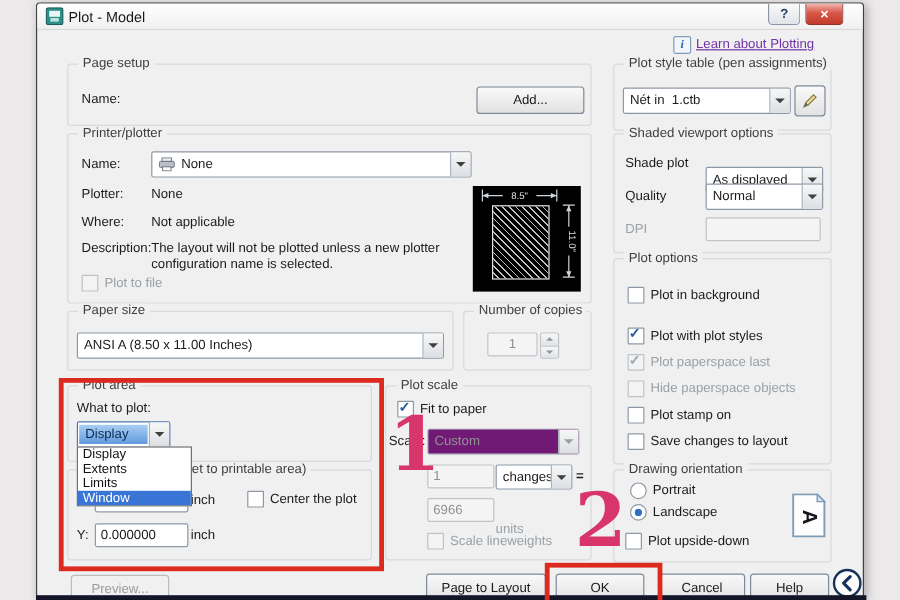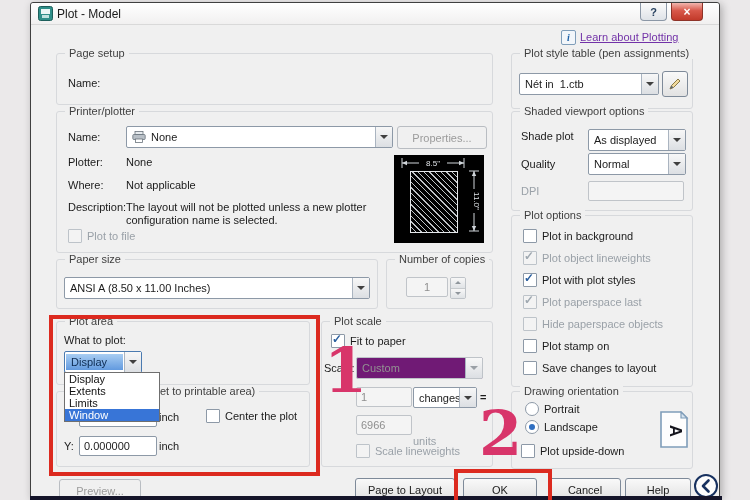--- a/index.html
+++ b/index.html
@@ -92,20 +92,21 @@
   <div class="abs win-btn" style="left:609px;width:25px;color:#27415f;font-size:11px">?</div>
   <div class="abs win-btn win-close" style="left:640px;width:30px">×</div>
 
   <div class="abs info-ic" style="left:530px;top:27px">i</div>
   <div class="abs link" style="left:549px;top:28px">Learn about Plotting</div>
 
   <div class="abs group" style="left:25px;top:50px;width:435px;height:50px">
     <span class="glabel">Page setup</span>
   </div>
   <div class="abs lbl" style="left:37px;top:74px">Name:</div>
+  <div class="abs btn" style="left:366px;top:69px;width:88px">Add...</div>
 
   <div class="abs group" style="left:480px;top:50px;width:180px;height:54px">
     <span class="glabel">Plot style table (pen assignments)</span>
   </div>
   <div class="abs combo" style="left:488px;top:70px;width:138px">
     <span class="ctext">Nét in  1.ctb</span>
     <span class="cbtn">
         <span class="darr"></span>
       </span>
   </div>
@@ -124,21 +125,20 @@
     <svg style="margin-left:5px;flex:none" width="14" height="12">
       <rect x="3" y="0.5" width="8" height="3" fill="#e8ecef" stroke="#6a737c" stroke-width="0.8"></rect>
       <rect x="0.8" y="3.5" width="12.4" height="5" rx="1" fill="#b9c0c7" stroke="#6a737c" stroke-width="0.8"></rect>
       <rect x="3.5" y="8" width="7" height="3.4" fill="#fff" stroke="#6a737c" stroke-width="0.8"></rect>
     </svg>
     <span class="ctext">None</span>
     <span class="cbtn">
         <span class="darr"></span>
       </span>
   </div>
-  <div class="abs btn disabled" style="left:366px;top:123px;width:88px">Properties...</div>
   <div class="abs lbl" style="left:37px;top:153px">Plotter:</div>
   <div class="abs lbl" style="left:95px;top:153px">None</div>
   <div class="abs lbl" style="left:37px;top:176px">Where:</div>
   <div class="abs lbl" style="left:95px;top:176px">Not applicable</div>
   <div class="abs lbl" style="left:37px;top:198px">Description:</div>
   <div class="abs" style="left:95px;top:198px;width:262px;line-height:13px;white-space:normal">The layout will not be plotted unless a new plotter configuration name is selected.</div>
   <div class="abs cbrow" style="left:37px;top:226px">
     <span class="cb disabled"></span>
     <span class="dis-lbl">Plot to file</span>
   </div>
@@ -160,21 +160,21 @@
       <polygon points="80,16 77.8,21 82.2,21" fill="#cfd4d9"></polygon>
       <polygon points="80,76 77.8,71 82.2,71" fill="#cfd4d9"></polygon>
       <text x="80" y="46" text-anchor="middle" font-size="8" fill="#dfe3e7" font-family="Liberation Sans, sans-serif" transform="rotate(90 80 46)">11.0"</text>
     </svg>
   </div>
 
   <div class="abs group" style="left:480px;top:108px;width:180px;height:98px">
     <span class="glabel">Shaded viewport options</span>
   </div>
   <div class="abs lbl" style="left:490px;top:127px">Shade plot</div>
-  <div class="abs combo" style="left:557px;top:126px;width:96px">
+  <div class="abs combo" style="left:557px;top:136px;width:96px">
     <span class="ctext">As displayed</span>
     <span class="cbtn">
         <span class="darr"></span>
       </span>
   </div>
   <div class="abs lbl" style="left:490px;top:155px">Quality</div>
   <div class="abs combo" style="left:557px;top:150px;width:96px">
     <span class="ctext">Normal</span>
     <span class="cbtn">
         <span class="darr"></span>
@@ -263,27 +263,23 @@
   <div class="abs field disabled" style="left:325px;top:412px;width:50px">6966</div>
   <div class="abs lbl dis-lbl" style="left:382px;top:432px">units</div>
   <div class="abs cbrow" style="left:325px;top:441px">
     <span class="cb disabled"></span>
     <span class="dis-lbl">Scale lineweights</span>
   </div>
 
   <div class="abs group" style="left:480px;top:212px;width:180px;height:170px">
     <span class="glabel">Plot options</span>
   </div>
-  <div class="abs cbrow" style="left:492px;top:226px">
+  <div class="abs cbrow" style="left:492px;top:236px">
     <span class="cb"></span>
     <span>Plot in background</span>
-  </div>
-  <div class="abs cbrow" style="left:492px;top:248px">
-    <span class="cb checked disabled"></span>
-    <span class="dis-lbl">Plot object lineweights</span>
   </div>
   <div class="abs cbrow" style="left:492px;top:270px">
     <span class="cb checked"></span>
     <span>Plot with plot styles</span>
   </div>
   <div class="abs cbrow" style="left:492px;top:292px">
     <span class="cb checked disabled"></span>
     <span class="dis-lbl">Plot paperspace last</span>
   </div>
   <div class="abs cbrow" style="left:492px;top:314px">

